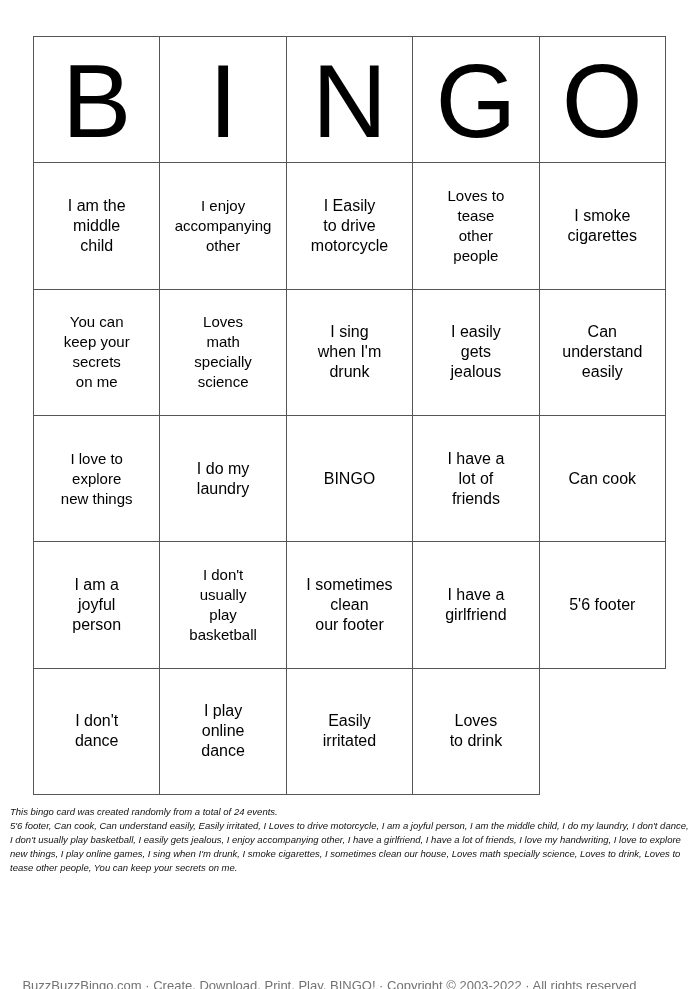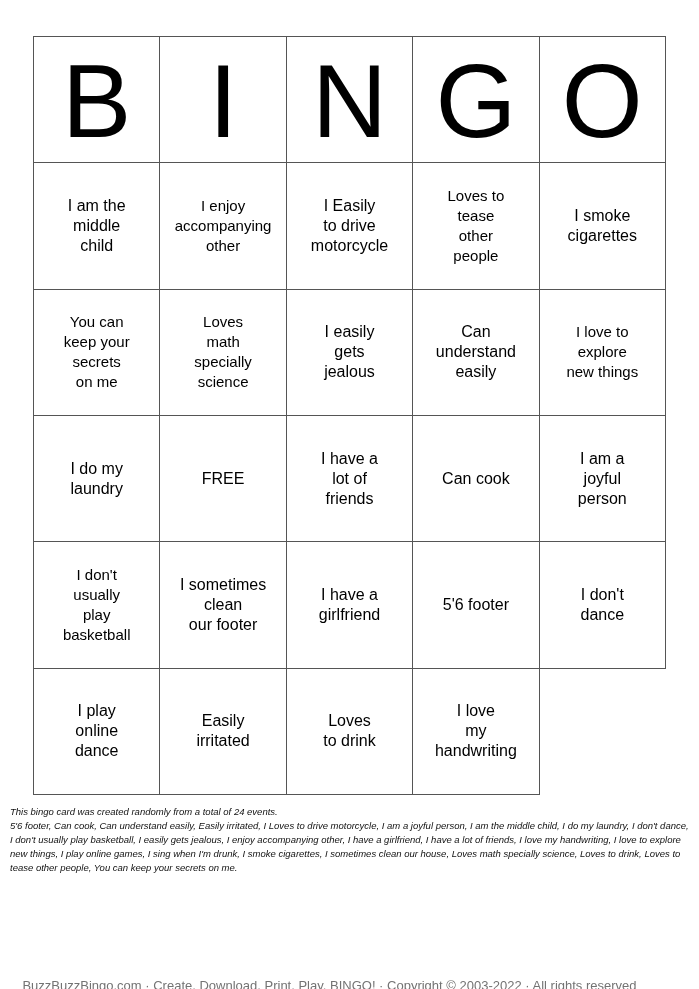--- a/index.html
+++ b/index.html
@@ -129,41 +129,46 @@
 secrets
 on me</span>
     </div>
   <div class="cell">
       <span class="txt small">Loves
 math
 specially
 science</span>
     </div>
   <div class="cell">
+      <span class="txt">I sing
+when I'm
+drunk</span>
+    </div>
+  <div class="cell">
       <span class="txt">I easily
 gets
 jealous</span>
     </div>
   <div class="cell">
       <span class="txt">Can
 understand
 easily</span>
     </div>
 
   <div class="cell">
       <span class="txt small">I love to
 explore
 new things</span>
     </div>
   <div class="cell">
       <span class="txt">I do my
 laundry</span>
     </div>
   <div class="cell">
-      <span class="txt">FREE</span>
+      <span class="txt">BINGO</span>
     </div>
   <div class="cell">
       <span class="txt">I have a
 lot of
 friends</span>
     </div>
   <div class="cell">
       <span class="txt">Can cook</span>
     </div>
 
@@ -201,25 +206,20 @@
 dance</span>
     </div>
   <div class="cell">
       <span class="txt">Easily
 irritated</span>
     </div>
   <div class="cell">
       <span class="txt">Loves
 to drink</span>
     </div>
-  <div class="cell">
-      <span class="txt">I love
-my
-handwriting</span>
-    </div>
 </div>
 
 <div class="notes">
   <p>This bingo card was created randomly from a total of 24 events.</p>
   <p>5'6 footer, Can cook, Can understand easily, Easily irritated, I Loves to drive motorcycle, I am a joyful person, I am the middle child, I do my laundry, I don't dance, I don't usually play basketball, I easily gets jealous, I enjoy accompanying other, I have a girlfriend, I have a lot of friends, I love my handwriting, I love to explore new things, I play online games, I sing when I'm drunk, I smoke cigarettes, I sometimes clean our house, Loves math specially science, Loves to drink, Loves to tease other people, You can keep your secrets on me.</p>
 </div>
 
 <div class="footer">BuzzBuzzBingo.com · Create, Download, Print, Play, BINGO! · Copyright © 2003-2022 · All rights reserved</div>
 
 </body></html>

